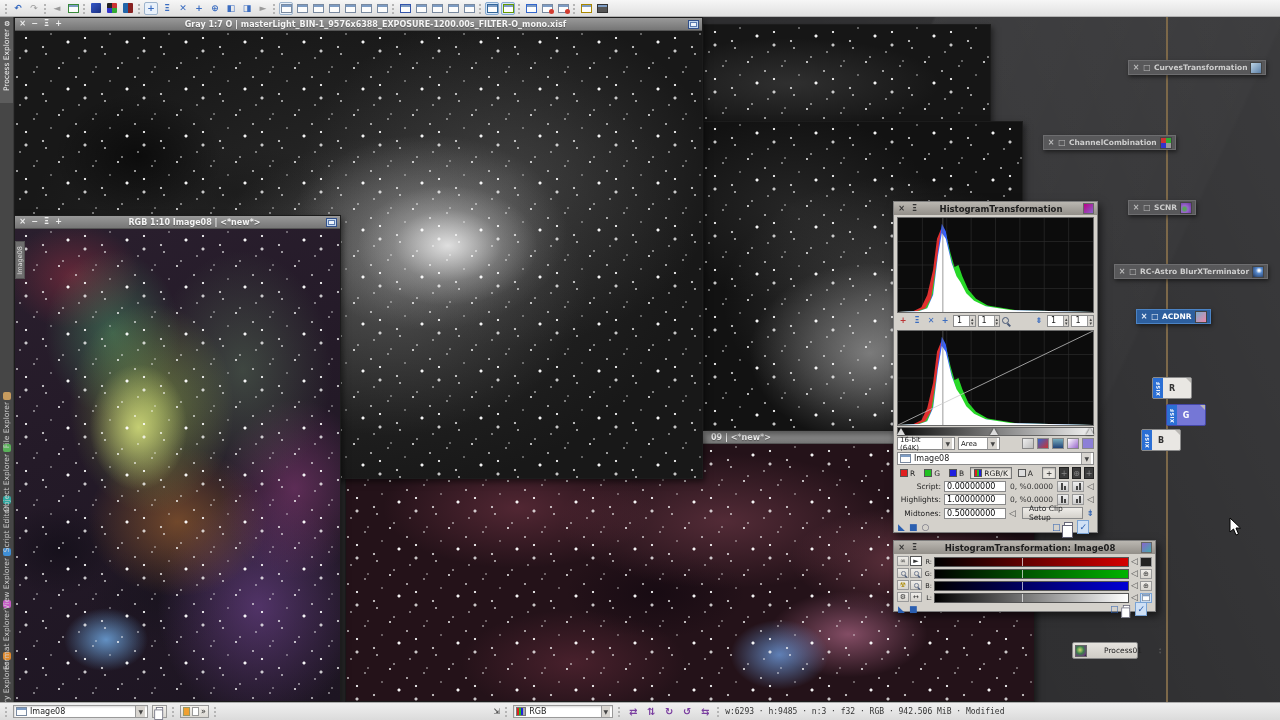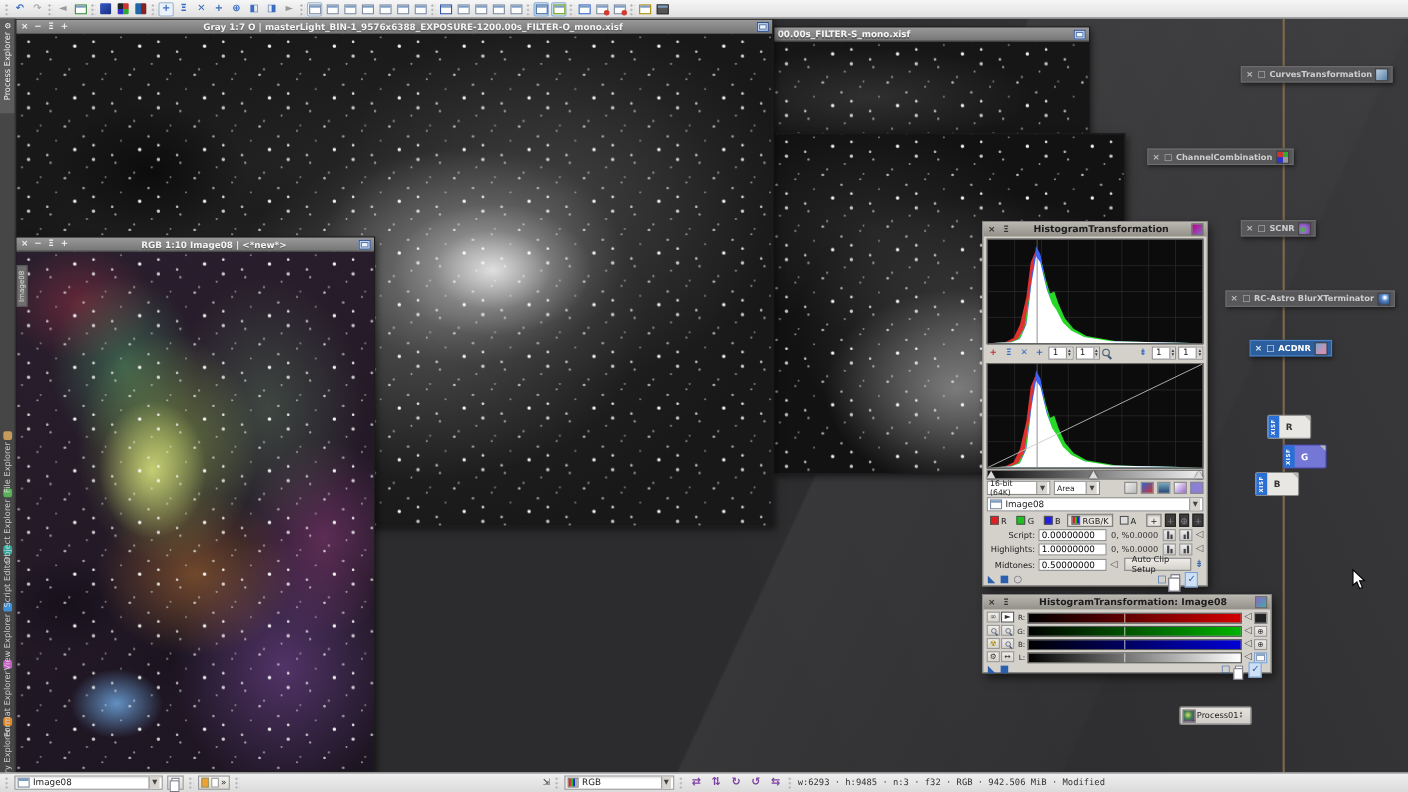--- a/index.html
+++ b/index.html
@@ -207,21 +207,21 @@
     display:flex;align-items:center;justify-content:center;}
   .fflap span{writing-mode:vertical-rl;transform:rotate(180deg);font-size:5px;color:#fff;
     font-weight:bold;letter-spacing:.5px;}
   .fileicon.sel .fbody{background:#7577d6;color:#fff;border-color:#4547a6;}
   .fear{position:absolute;right:1px;top:1px;width:0;height:0;
     border-left:5px solid transparent;border-top:5px solid #b9b7b3;}
 
   
   #process01{position:absolute;left:1058px;top:625px;width:66px;height:17px;z-index:8;
     background:linear-gradient(#e6e3de,#cfccc6);border:1px solid #8a8a8a;border-radius:2px;
-    display:flex;align-items:center;gap:1px;padding:0 2px;font-size:7.5px;color:#222;}
+    display:flex;align-items:center;gap:17px;padding:0 2px;font-size:7.5px;color:#222;}
   #process01 .pthumb{width:12px;height:12px;border:1px solid #666;flex:none;
     background:radial-gradient(circle at 40% 40%, #cde06a, #3c7c4e 45%, #6b3d7c 80%, #1c1430);}
   #process01 .pstk{display:flex;flex-direction:column;font-size:4.5px;line-height:4px;color:#555;}
 
   
   #statusbar{position:absolute;left:0;top:702px;width:1280px;height:18px;
     background:linear-gradient(#f0f0f0,#dbdbdb);border-top:1px solid #aeaeae;z-index:20;
     display:flex;align-items:center;gap:4px;padding:0 4px;font-size:8px;color:#222;}
   .scombo{display:flex;align-items:center;height:13px;border:1px solid #999;background:#fff;
     box-shadow:inset 1px 1px 2px rgba(0,0,0,.15);padding:0 2px;gap:3px;}
@@ -381,26 +381,32 @@
           <path fill="#28d828" d="M0,100 L20,99 28,96 34,85 40,45 45,14 49,16 54,38 58,52 62,50 66,62 72,76 80,86 92,93 120,98 200,100 Z"></path>
           <path fill="#3860ff" d="M0,100 L22,99 30,96 36,80 41,35 45,6 49,14 54,42 60,64 66,76 74,86 86,93 110,98 200,100 Z"></path>
           <path fill="#ffffff" d="M0,100 L22,99 30,96 36,82 41,40 45,16 49,22 55,48 60,62 64,68 70,80 78,88 90,94 115,98 200,100 Z"></path>
         </g>
         <g id="histgrid">
           <path d="M25,0V100 M50,0V100 M75,0V100 M100,0V100 M125,0V100 M150,0V100 M175,0V100 M0,25H200 M0,50H200 M0,75H200" stroke="#2c2c2c" fill="none" stroke-width="0.7"></path>
         </g>
       </defs>
     </svg>
 
+    <div class="imgwin" id="win-image09">
+      <div class="tbar">
+        <span class="ttitle">09 | &lt;*new*&gt;</span>
+        <span class="restore"></span>
+      </div>
+      <div class="content">
+        <div class="stars"></div>
+        <div class="stars s2"></div>
+      </div>
+    </div>
 
     <div class="imgwin" id="win-filters">
-      <div class="tbar">
-        <span class="ttitle left">00.00s_FILTER-S_mono.xisf</span>
-        <span class="restore"></span>
-      </div>
       <div class="content">
         <div class="stars"></div>
         <div class="stars s2"></div>
       </div>
     </div>
 
     <div class="imgwin" id="win-newmid">
       <div class="content">
         <div class="stars"></div>
         <div class="stars s2"></div>

